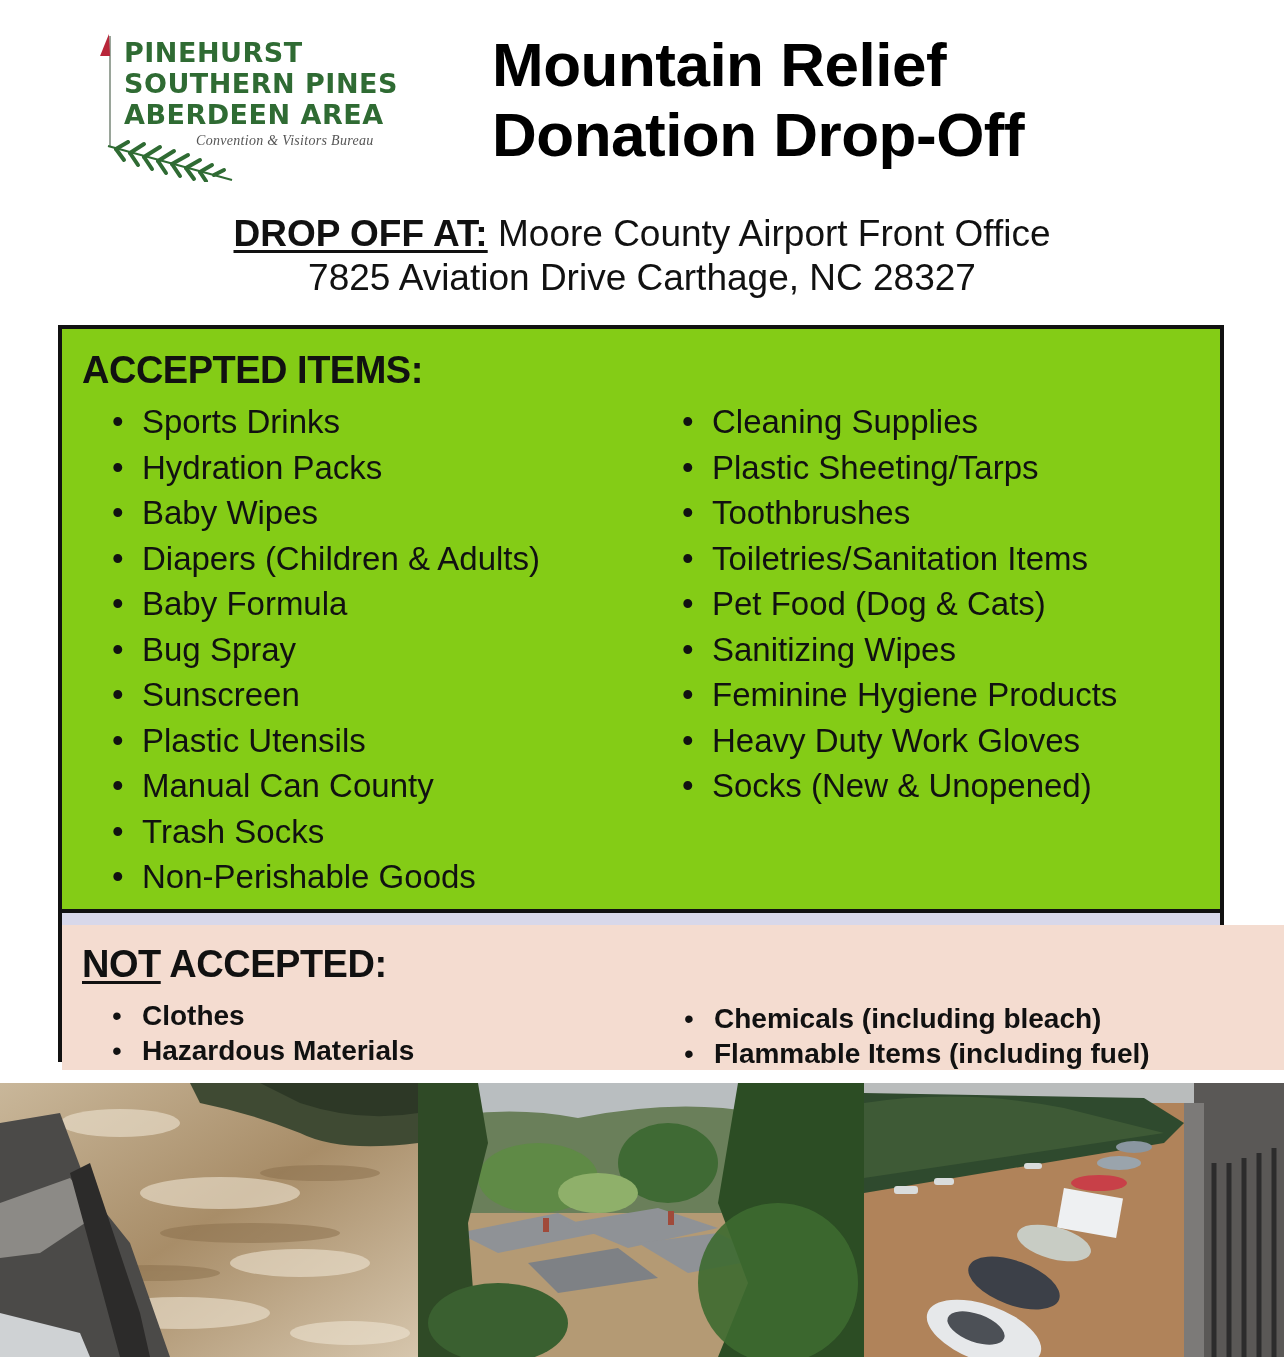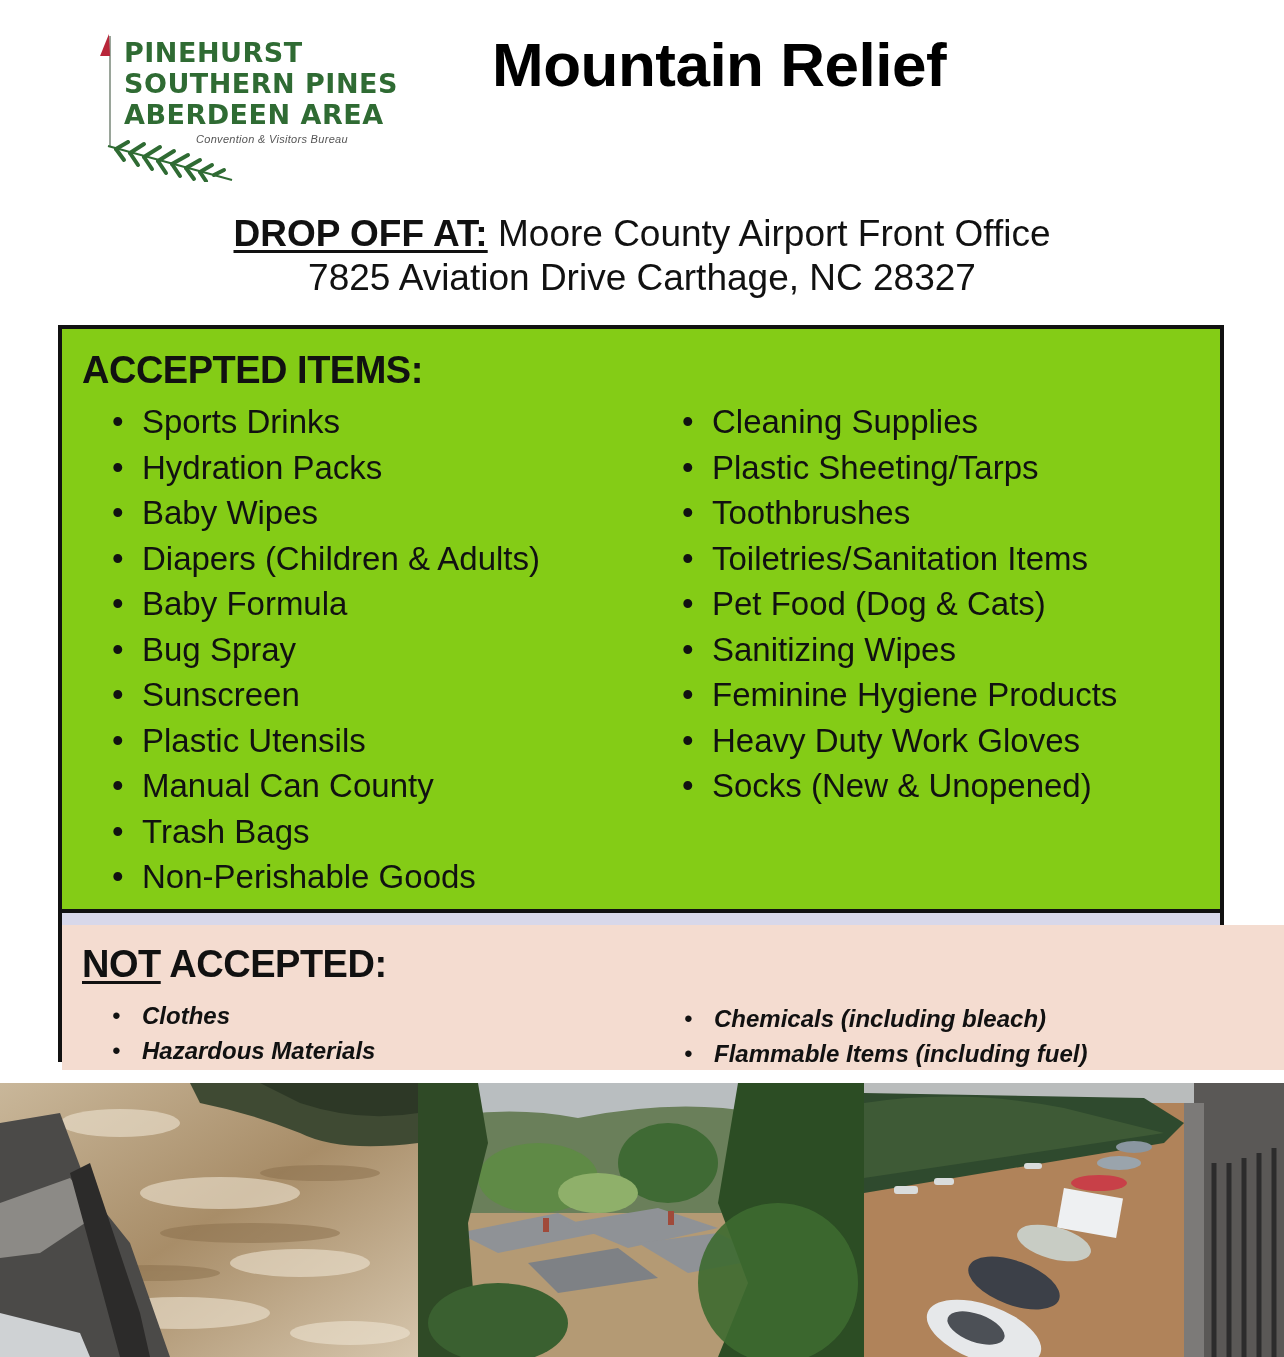--- a/index.html
+++ b/index.html
@@ -14,22 +14,22 @@
     .logo { position: absolute; left: 96px; top: 28px; width: 320px; height: 160px; }
     .logo .flag-pole { position: absolute; left: 13px; top: 8px; width: 2px; height: 110px; background: #9aa59a; }
     .logo .flag { position: absolute; left: 6px; top: 6px; width: 0; height: 0;
       border-left: 5px solid transparent; border-right: 5px solid transparent;
       border-bottom: 22px solid #b8263a; transform: skewX(-10deg); }
     .logo .line { position: absolute; left: 28px; font-family: "DejaVu Sans", sans-serif;
       font-weight: bold; color: #2f6b33; font-size: 27px; letter-spacing: 0.5px; line-height: 30px; }
     .logo .l1 { top: 10px; }
     .logo .l2 { top: 41px; }
     .logo .l3 { top: 72px; }
-    .logo .tagline { position: absolute; left: 100px; top: 105px; font-family: Liberation Sans, sans-serif;
-      font-style: italic; font-size: 11px; color: #555; letter-spacing: 0.3px; }
+    .logo .tagline { position: absolute; left: 100px; top: 105px; font-family: Liberation Serif, serif;
+      font-style: italic; font-size: 14px; color: #555; letter-spacing: 0.3px; }
     .logo .fern { position: absolute; left: 10px; top: 112px; }
 
     .title { position: absolute; left: 470px; top: 30px; font-weight: bold;
       font-size: 62px; line-height: 70px; color: #000; letter-spacing: -0.5px; margin-left: 22px; }
 
     .dropoff { position: absolute; left: 0; top: 212px; width: 1284px; text-align: center;
       font-size: 37px; line-height: 44px; color: #111; }
     .dropoff .label { font-weight: bold; text-decoration: underline; text-decoration-thickness: 3px; text-underline-offset: 4px; }
 
     .box { position: absolute; left: 58px; top: 325px; width: 1158px; height: 729px;
@@ -42,21 +42,21 @@
     .accepted .sec-title { top: 20px; }
     .notaccepted .sec-title { top: 18px; }
     .notaccepted .sec-title .u { text-decoration: underline; text-decoration-thickness: 3px; text-underline-offset: 4px; }
 
     ul.items { position: absolute; margin: 0; padding: 0; list-style: none; }
     ul.items li { position: relative; padding-left: 30px; color: #111; }
     ul.items li::before { content: "\2022"; position: absolute; left: 0; top: 0; }
     .accepted ul.items li { font-size: 33px; line-height: 45.5px; height: 45.5px; }
     .accepted ul.col1 { left: 50px; top: 70px; }
     .accepted ul.col2 { left: 620px; top: 70px; }
-    .notaccepted ul.items li { font-size: 24px; line-height: 35px; height: 35px; font-weight: bold; font-style: italic; }
+    .notaccepted ul.items li { font-size: 28px; line-height: 35px; height: 35px; font-weight: bold; }
     .notaccepted ul.items li::before { font-weight: normal; }
     .notaccepted ul.col1 { left: 50px; top: 73px; }
     .notaccepted ul.col2 { left: 622px; top: 76px; }
 
     .photos { position: absolute; left: 0; top: 1083px; width: 1284px; height: 274px; }
     .photo { position: absolute; top: 0; height: 274px; overflow: hidden; }
     .photo svg { display: block; }
     .p1 { left: 0; width: 418px; }
     .p2 { left: 418px; width: 446px; }
     .p3 { left: 864px; width: 420px; }
@@ -89,20 +89,21 @@
           <line x1="80" y1="28" x2="88" y2="39"></line>
         <line x1="94" y1="32" x2="106" y2="25"></line>
           <line x1="94" y1="32" x2="100" y2="41"></line>
         <line x1="108" y1="35" x2="118" y2="30"></line>
       </g>
     </svg>
   </div>
 
   <div class="title">
     <div>Mountain Relief</div>
+    <div>Donation Drop-Off</div>
   </div>
 </div>
 
 <div class="dropoff">
   <div>
     <span class="label">DROP OFF AT:</span>
     <span>Moore County Airport Front Office</span>
   </div>
   <div>7825 Aviation Drive Carthage, NC 28327</div>
 </div>
@@ -113,21 +114,21 @@
     <ul class="items col1">
       <li>Sports Drinks</li>
       <li>Hydration Packs</li>
       <li>Baby Wipes</li>
       <li>Diapers (Children &amp; Adults)</li>
       <li>Baby Formula</li>
       <li>Bug Spray</li>
       <li>Sunscreen</li>
       <li>Plastic Utensils</li>
       <li>Manual Can County</li>
-      <li>Trash Bags</li>
+      <li>Trash Socks</li>
       <li>Non-Perishable Goods</li>
     </ul>
     <ul class="items col2">
       <li>Cleaning Supplies</li>
       <li>Plastic Sheeting/Tarps</li>
       <li>Toothbrushes</li>
       <li>Toiletries/Sanitation Items</li>
       <li>Pet Food (Dog &amp; Cats)</li>
       <li>Sanitizing Wipes</li>
       <li>Feminine Hygiene Products</li>

